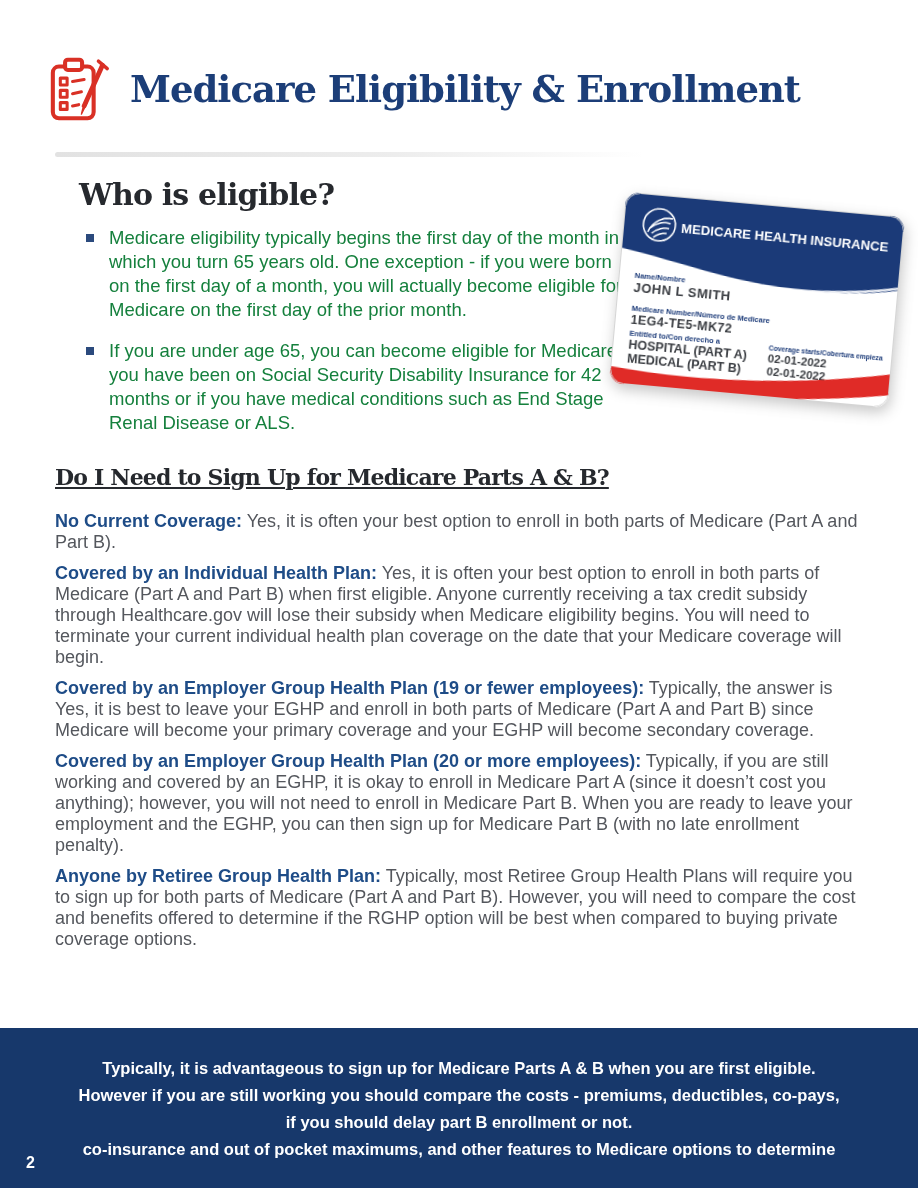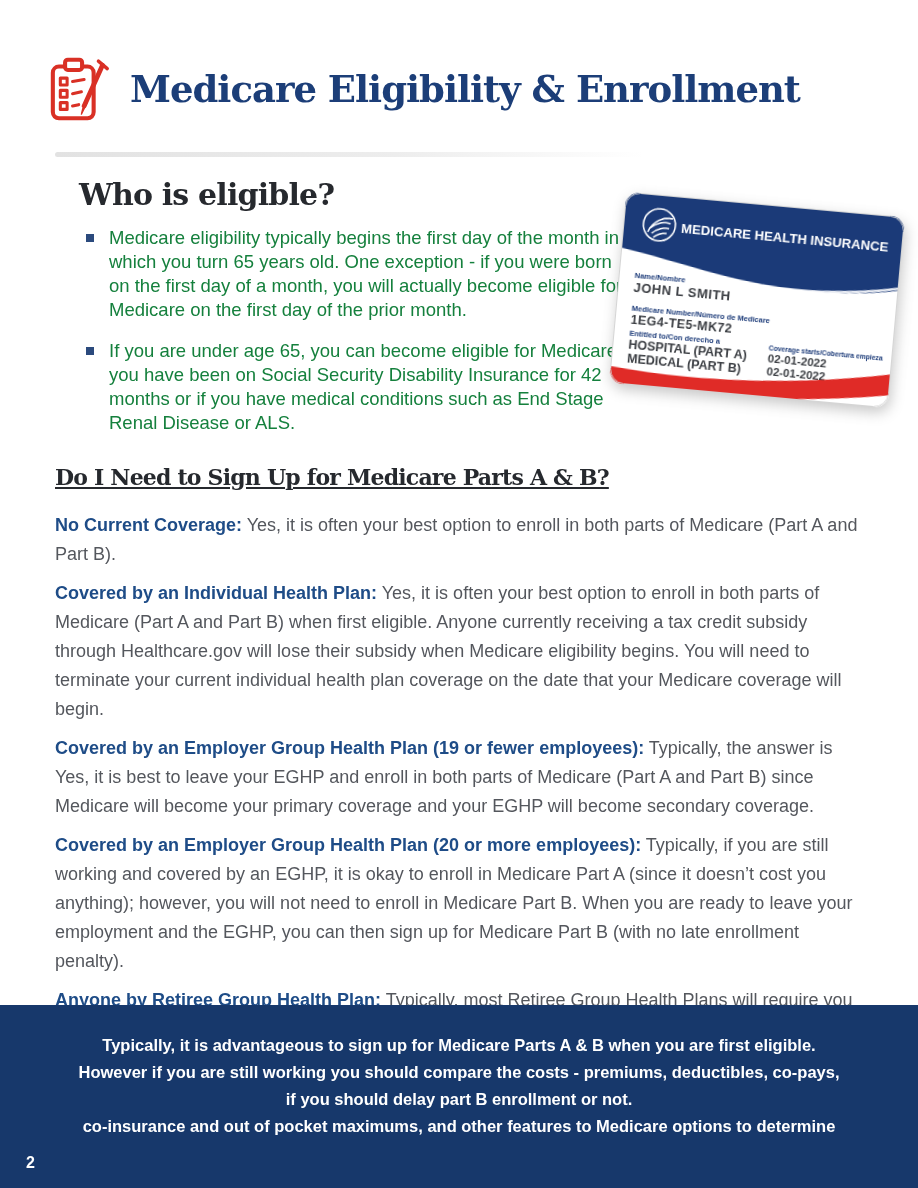--- a/index.html
+++ b/index.html
@@ -63,29 +63,29 @@
     width:280px; height:192px;
     transform:rotate(5.2deg);
     filter:drop-shadow(2px 5px 7px rgba(0,0,0,0.22));
   }
   
   .signup { padding:12px 40px 0 55px; }
   .signup .section-heading { font-size:22px; margin-bottom:21px;text-decoration:underline; }
   .signup p {
     margin:0 0 10px 0;
     font-size:18px;
-    line-height:29px;
+    line-height:21px;
     color:#54575d;
     max-width:815px;
   }
   .signup p .lead { font-weight:700; color:#1e4c87; }
   
   .footer {
     position:absolute; left:0; bottom:0;
-    width:100%; height:183px;
+    width:100%; height:160px;
     background:#17386b;
     box-sizing:border-box;
     padding-top:27px;
     text-align:center;
   }
   .footer .fline {
     color:#ffffff;
     font-size:16.5px;
     line-height:27px;
     font-weight:600;

